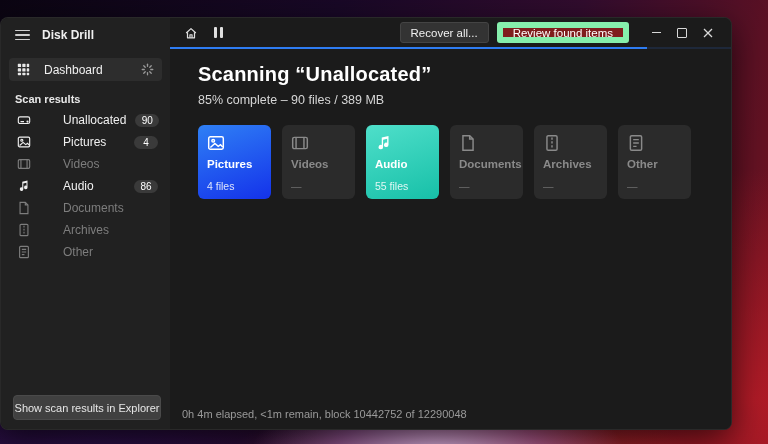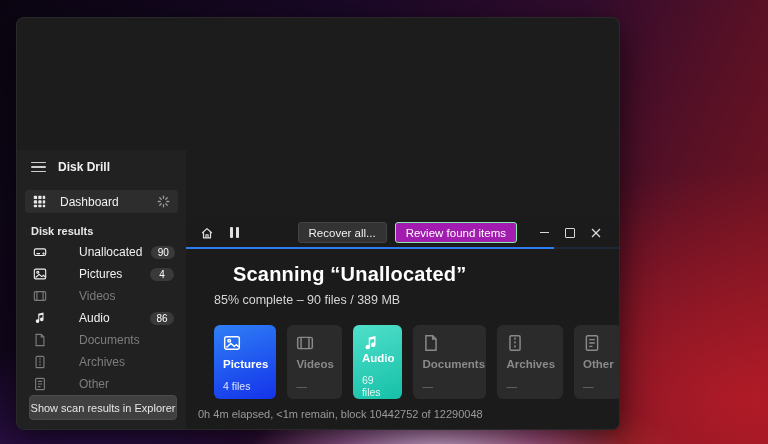--- a/index.html
+++ b/index.html
@@ -7,24 +7,24 @@
     width:768px;height:444px;overflow:hidden;position:relative;
     font-family:"Liberation Sans","DejaVu Sans",sans-serif;
     background:
       radial-gradient(ellipse 250px 110px at 57% 103%, rgba(242,208,255,0.95), rgba(216,140,235,0.50) 42%, rgba(150,60,150,0) 75%),
       radial-gradient(ellipse 430px 190px at 60% 112%, rgba(255,150,70,0.38), rgba(255,150,70,0) 60%),
       radial-gradient(ellipse 520px 330px at 98% 90%, rgba(186,28,40,0.85), rgba(186,28,40,0) 70%),
       radial-gradient(ellipse 420px 260px at 8% 118%, rgba(92,32,152,0.55), rgba(92,32,152,0) 70%),
       linear-gradient(115deg,#0b0512 0%,#190827 35%,#320c2e 60%,#5c1124 80%,#7e1520 100%);
   }
   .window{
-    position:absolute;left:16px;top:17px;width:604px;height:413px;
+    position:absolute;left:0;top:17px;width:732px;height:413px;
     border-radius:8px;overflow:hidden;display:flex;
     background:#1c1c1c;box-shadow:0 10px 34px rgba(0,0,0,0.65);
-    border:1px solid rgba(255,255,255,0.06);box-sizing:border-box;align-items:flex-end;
+    border:1px solid rgba(255,255,255,0.06);box-sizing:border-box;
   }
   
   .sidebar{width:169px;min-width:169px;background:#212121;display:flex;flex-direction:column;}
   .sb-header{display:flex;align-items:center;gap:12px;padding:10px 14px 8px 14px;color:#eee;}
   .sb-title{font-size:12px;font-weight:bold;color:#f0f0f0;}
   .hamburger{width:15px;display:flex;flex-direction:column;gap:3px;cursor:pointer;}
   .hamburger i{display:block;height:1.5px;background:#cfcfcf;border-radius:1px;}
   .dash-item{
     margin:8px 8px 0 8px;height:23px;border-radius:4px;background:#2d2d2d;
     display:flex;align-items:center;gap:14px;padding:0 8px;color:#f0f0f0;font-size:12px;
@@ -51,31 +51,31 @@
   .topbar{height:29px;display:flex;align-items:center;gap:16px;padding:0 10px 0 14px;}
   .tb-icon{color:#e0e0e0;display:flex;align-items:center;cursor:pointer;}
   .pause{display:flex;gap:3px;cursor:pointer;}
   .pause i{display:block;width:3px;height:11px;background:#e0e0e0;border-radius:1px;}
   .tb-right{margin-left:auto;display:flex;align-items:center;gap:8px;}
   .btn{
     height:21px;padding:0 10px;border-radius:3px;font-size:11.5px;display:flex;align-items:center;
     cursor:pointer;box-sizing:border-box;
   }
   .btn-dark{background:#333333;color:#f0f0f0;border:1px solid #444;}
-  .btn-blue{background:#a21caf;color:#fff;border:1px solid #86efac;}
+  .btn-blue{background:#7f1d1d;color:#fff;border:6px solid #86efac;}
   .winctl{display:flex;align-items:center;margin-left:6px;}
   .wc{width:26px;height:22px;display:flex;align-items:center;justify-content:center;color:#d8d8d8;font-size:11px;cursor:pointer;}
   .wc .sq{width:8px;height:8px;border:1px solid #d8d8d8;border-radius:1px;}
   .wc .mn{width:9px;height:1px;background:#d8d8d8;}
   
   .progress-track{height:2px;width:100%;background:rgba(40,80,150,0.25);}
   .progress-fill{height:2px;background:#2e7cf2;width:0;}
   
   .content{padding:14px 0 0 28px;flex:1;}
-  .heading{font-size:20px;font-weight:bold;color:#ffffff;letter-spacing:0.2px;margin-left:19px;}
+  .heading{font-size:20px;font-weight:bold;color:#ffffff;letter-spacing:0.2px;}
   .subtitle{margin-top:7px;font-size:12.5px;color:#d6d6d6;}
   .cards{display:flex;gap:11px;margin-top:18px;}
   .card{
     width:73px;height:74px;border-radius:6px;box-sizing:border-box;padding:9px 8px 7px 9px;
     display:flex;flex-direction:column;cursor:pointer;background:#2b2b2b;color:#8a8a8a;
   }
   .card.blue{background:linear-gradient(160deg,#2f80f5,#1432ea);color:#fff;}
   .card.teal{background:linear-gradient(160deg,#4fdfca,#17c0a8);color:#fff;}
   .card .card-icon{height:20px;display:flex;align-items:flex-start;}
   .card .card-name{margin-top:auto;font-size:11.5px;font-weight:bold;}
@@ -123,21 +123,21 @@
           <line x1="1.5" y1="8" x2="4" y2="8"></line>
             <line x1="12" y1="8" x2="14.5" y2="8"></line>
           <line x1="3.4" y1="3.4" x2="5.2" y2="5.2"></line>
             <line x1="10.8" y1="10.8" x2="12.6" y2="12.6"></line>
           <line x1="3.4" y1="12.6" x2="5.2" y2="10.8"></line>
             <line x1="10.8" y1="5.2" x2="12.6" y2="3.4"></line>
         </svg>
       </span>
     </div>
 
-    <div class="sb-section">Disk results</div>
+    <div class="sb-section">Scan results</div>
 
     <div class="sb-list">
 
       <div class="sb-item">
         <span>
           <svg width="14" height="14" viewBox="0 0 16 16" fill="none" stroke="currentColor" stroke-width="1.3">
             <rect x="1.5" y="4.5" width="13" height="7.5" rx="2"></rect>
               <line x1="4" y1="9.8" x2="8" y2="9.8"></line>
               <circle cx="12" cy="9.8" r="0.6" fill="currentColor"></circle>
           </svg>
@@ -291,21 +291,21 @@
           <div class="card-count">—</div>
         </div>
 
         <div class="card teal">
           <span class="card-icon">
             <svg width="18" height="18" viewBox="0 0 16 16" fill="#ffffff">
               <path d="M6 3 L12 1.8 V9.6 A2 2 0 1 1 10.8 7.8 V4.2 L7.2 5 V11.6 A2 2 0 1 1 6 9.8 Z"></path>
             </svg>
           </span>
           <div class="card-name">Audio</div>
-          <div class="card-count">69 files</div>
+          <div class="card-count">55 files</div>
         </div>
 
         <div class="card dark">
           <span class="card-icon">
             <svg width="18" height="18" viewBox="0 0 16 16" fill="none" stroke="#8a8a8a" stroke-width="1.3">
               <path d="M3.5 1.5 H9.5 L12.5 4.5 V14.5 H3.5 Z"></path>
                 <path d="M9.5 1.5 V4.5 H12.5"></path>
             </svg>
           </span>
           <div class="card-name">Documents</div>

